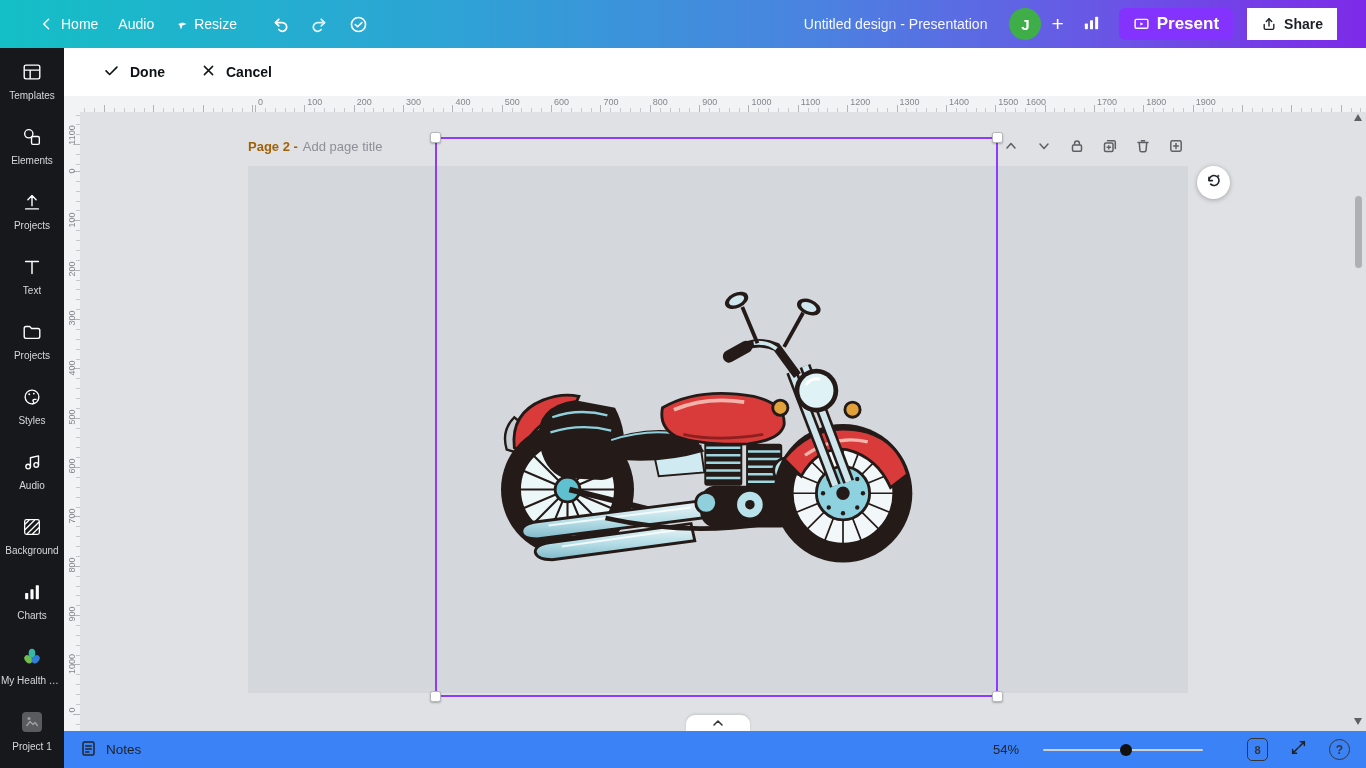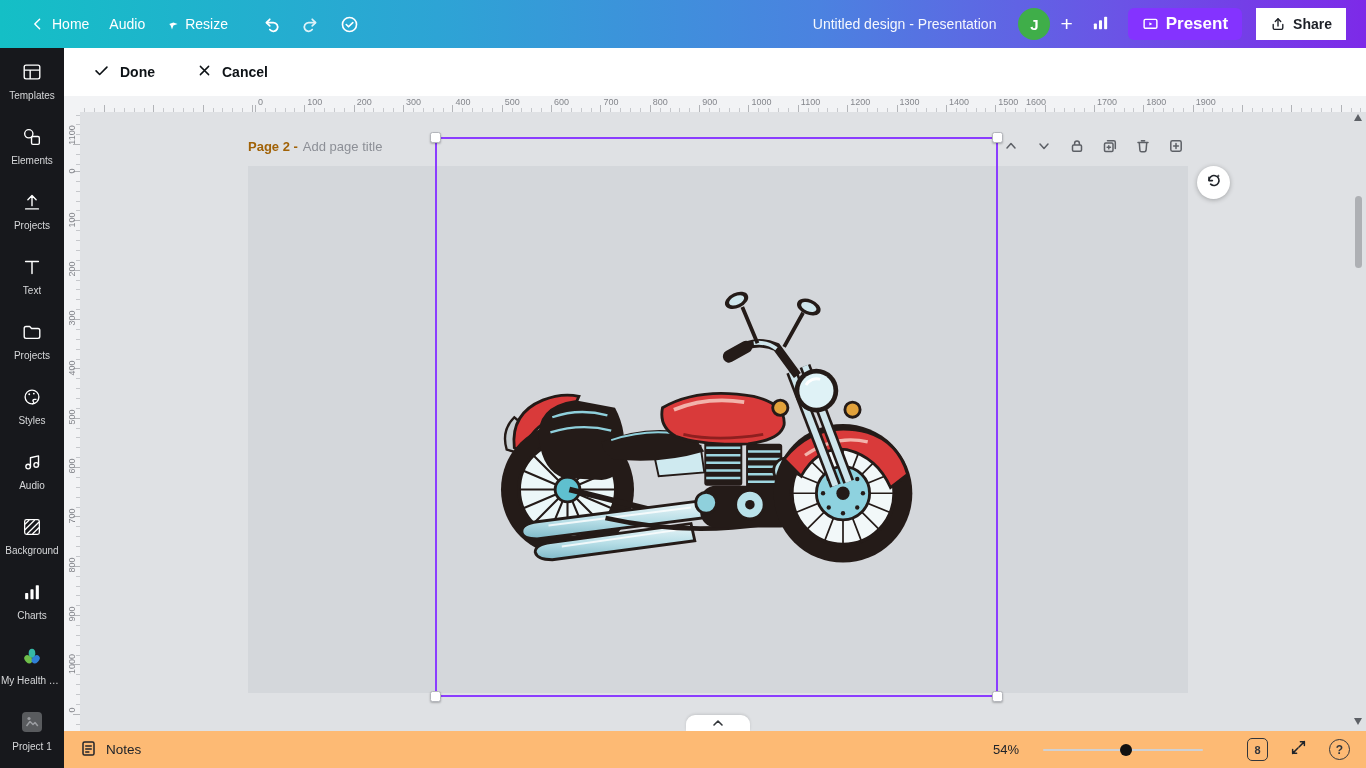--- a/index.html
+++ b/index.html
@@ -3,21 +3,21 @@
 <meta charset="utf-8">
 <style>
   * { margin:0; padding:0; box-sizing:border-box; }
   html,body { width:1366px; height:768px; overflow:hidden; }
   body { font-family:"Liberation Sans", sans-serif; background:#fff; }
   .app { position:relative; width:1366px; height:768px; overflow:hidden; }
 
   
   .topbar { position:absolute; left:0; top:0; width:1366px; height:48px;
     background:linear-gradient(90deg,#14bfc6 0%,#2da4d5 32%,#4b82e0 60%,#6b53e6 82%,#7d2ae8 100%);
-    display:flex; align-items:center; padding:0 20px; color:#fff; }
+    display:flex; align-items:center; padding:0 29px; color:#fff; }
   .tb-btn { display:flex; align-items:center; gap:6px; color:#fff; font-size:14px; font-weight:500;
     padding:8px 10px; border-radius:6px; cursor:pointer; white-space:nowrap; }
   .tb-icon { display:flex; align-items:center; }
   .tb-sep { width:14px; }
   .tb-title { margin-left:auto; font-size:14px; color:rgba(255,255,255,.95); margin-right:22px; }
   .avatar { width:32px; height:32px; border-radius:50%; background:#3fae49; color:#fff; font-size:15px;
     font-weight:700; display:flex; align-items:center; justify-content:center; }
   .plus-btn { font-size:21px; font-weight:400; padding:0 10px; cursor:pointer; }
   .present-btn { display:flex; align-items:center; gap:7px; background:#8433ff; border-radius:6px;
     height:32px; padding:0 14px; font-size:17px; font-weight:600; margin-left:10px; cursor:pointer; }
@@ -27,21 +27,21 @@
 
   
   .sidebar { position:absolute; left:0; top:48px; width:64px; height:720px; background:#17181c;
     display:flex; flex-direction:column; }
   .sb-item { width:64px; height:65px; display:flex; flex-direction:column; align-items:center;
     justify-content:center; gap:5px; color:#d7d8da; font-size:10px; cursor:pointer; }
   .sb-label { max-width:62px; overflow:hidden; white-space:nowrap; text-overflow:ellipsis; text-align:center; }
 
   
   .editbar { position:absolute; left:64px; top:48px; right:0; height:48px; background:#fff;
-    display:flex; align-items:center; padding-left:21px; gap:26px; }
+    display:flex; align-items:center; padding-left:31px; gap:20px; }
   .eb-btn { display:flex; align-items:center; gap:10px; font-size:14px; font-weight:600; color:#0d1216;
     cursor:pointer; padding:6px 8px; border-radius:6px; }
 
   
   .ruler-corner { position:absolute; left:64px; top:96px; width:16px; height:16px; background:#f2f3f5; }
   .hruler { position:absolute; left:80px; top:96px; right:0; height:16px; background:#f2f3f5; overflow:hidden; }
   .hruler .ticks-minor { position:absolute; left:0; right:0; bottom:0; height:4px;
     background:repeating-linear-gradient(90deg,#c6c8cc 0 1px,transparent 1px 9.87px); background-position-x:175px; }
   .hruler .ticks-major { position:absolute; left:0; right:0; bottom:0; height:7px;
     background:repeating-linear-gradient(90deg,#b2b4b8 0 1px,transparent 1px 49.35px); background-position-x:175px; }
@@ -80,21 +80,21 @@
   .scroll-thumb { position:absolute; right:4px; top:84px; width:7px; height:72px; border-radius:4px;
     background:#aeb0b4; cursor:pointer; }
   .scroll-up { position:absolute; right:4px; top:2px; cursor:pointer; display:flex; }
   .scroll-down { position:absolute; right:4px; bottom:6px; cursor:pointer; display:flex; }
 
   .expand-tab { position:absolute; left:606px; bottom:0; width:64px; height:16px; background:#fff;
     border-radius:9px 9px 0 0; box-shadow:0 -1px 3px rgba(0,0,0,.12); display:flex; align-items:center;
     justify-content:center; cursor:pointer; }
 
   
-  .bottombar { position:absolute; left:64px; right:0; bottom:0; height:37px; background:#fdba74;
+  .bottombar { position:absolute; left:64px; right:0; bottom:0; height:37px; background:#3b82f6;
     display:flex; align-items:center; padding:0 16px; }
   .notes-btn { display:flex; align-items:center; gap:9px; font-size:13.5px; font-weight:500;
     color:#20242a; cursor:pointer; }
   .bb-right { margin-left:auto; display:flex; align-items:center;text-align:right; }
   .zoom-label { font-size:13px; color:#20242a; margin-right:24px; cursor:pointer; }
   .zoom-slider { position:relative; width:160px; height:14px; margin-right:44px; cursor:pointer; }
   .zoom-track { position:absolute; left:0; right:0; top:6px; height:2.5px; background:#cfd1d4; border-radius:2px; }
   .zoom-knob { position:absolute; left:48%; top:1px; width:12px; height:12px; border-radius:50%; background:#111; }
   .pages-btn { min-width:21px; height:23px; border:1.6px solid #33363b; border-radius:5px; font-size:11px;
     font-weight:700; color:#33363b; display:flex; align-items:center; justify-content:center;

